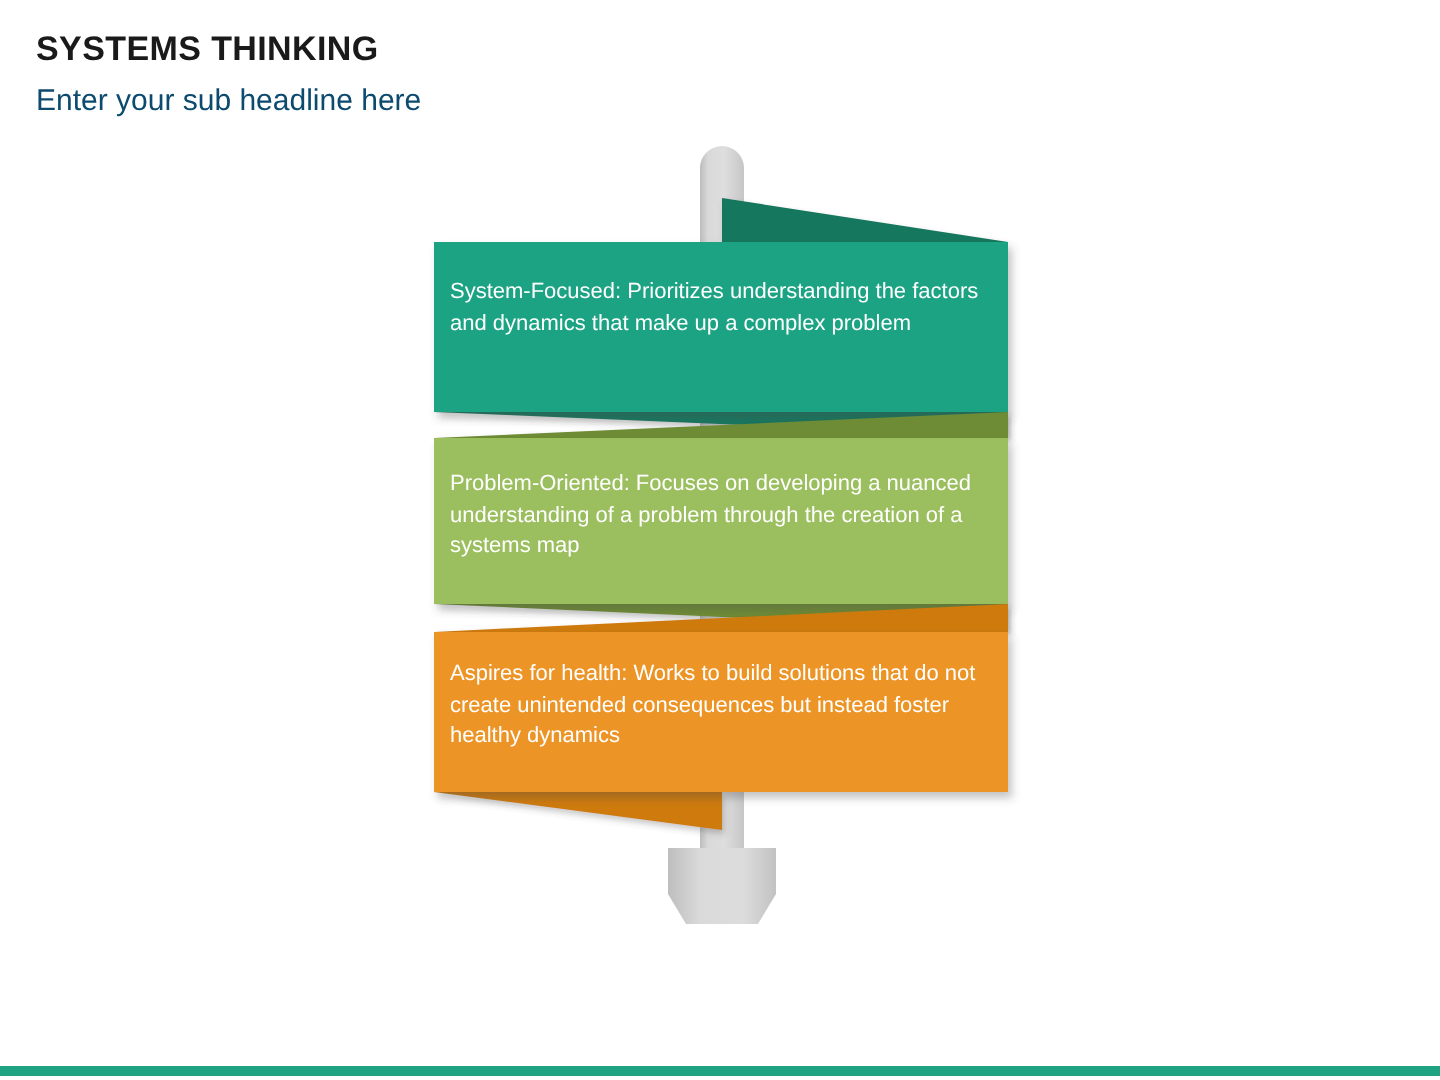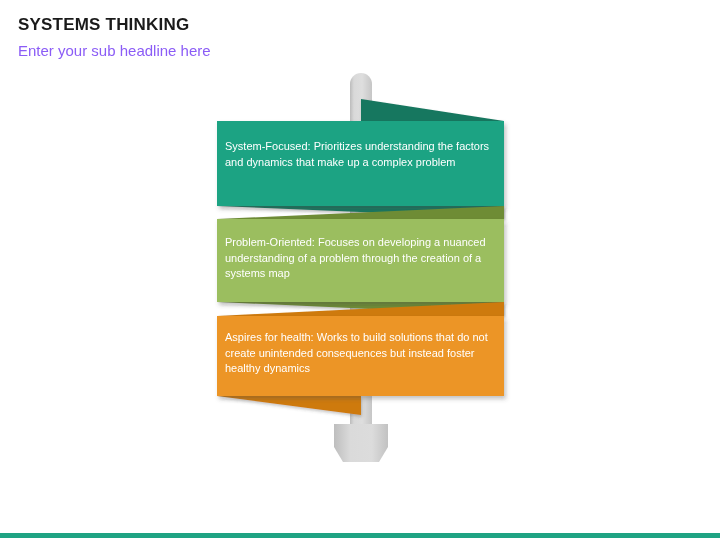--- a/index.html
+++ b/index.html
@@ -35,21 +35,21 @@
     font-weight: bold;
     color: #1a1a1a;
     letter-spacing: 0.2px;
     line-height: 22px;
     margin: 0;
     white-space: nowrap;
   }
   #page-subtitle {
     font-size: 15px;
     font-weight: normal;
-    color: #8b5cf6;
+    color: #0c4a6e;
     line-height: 21px;
     margin: 4px 0 0 0;
     white-space: nowrap;
   }
 
   
   #diagram {
     position: absolute;
     left: 0;
     top: 0;

